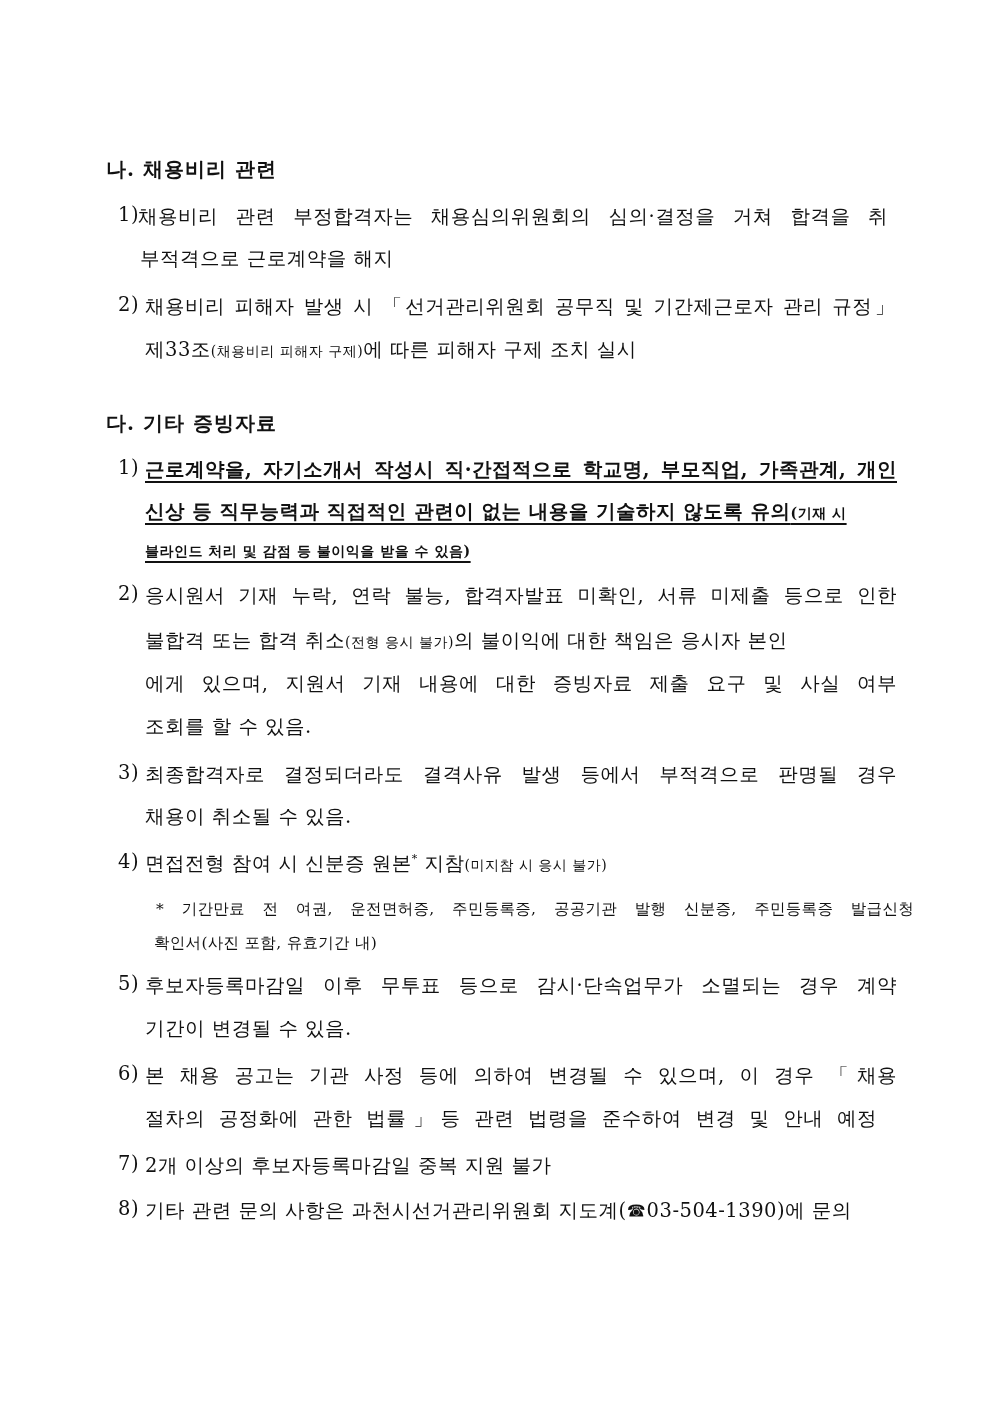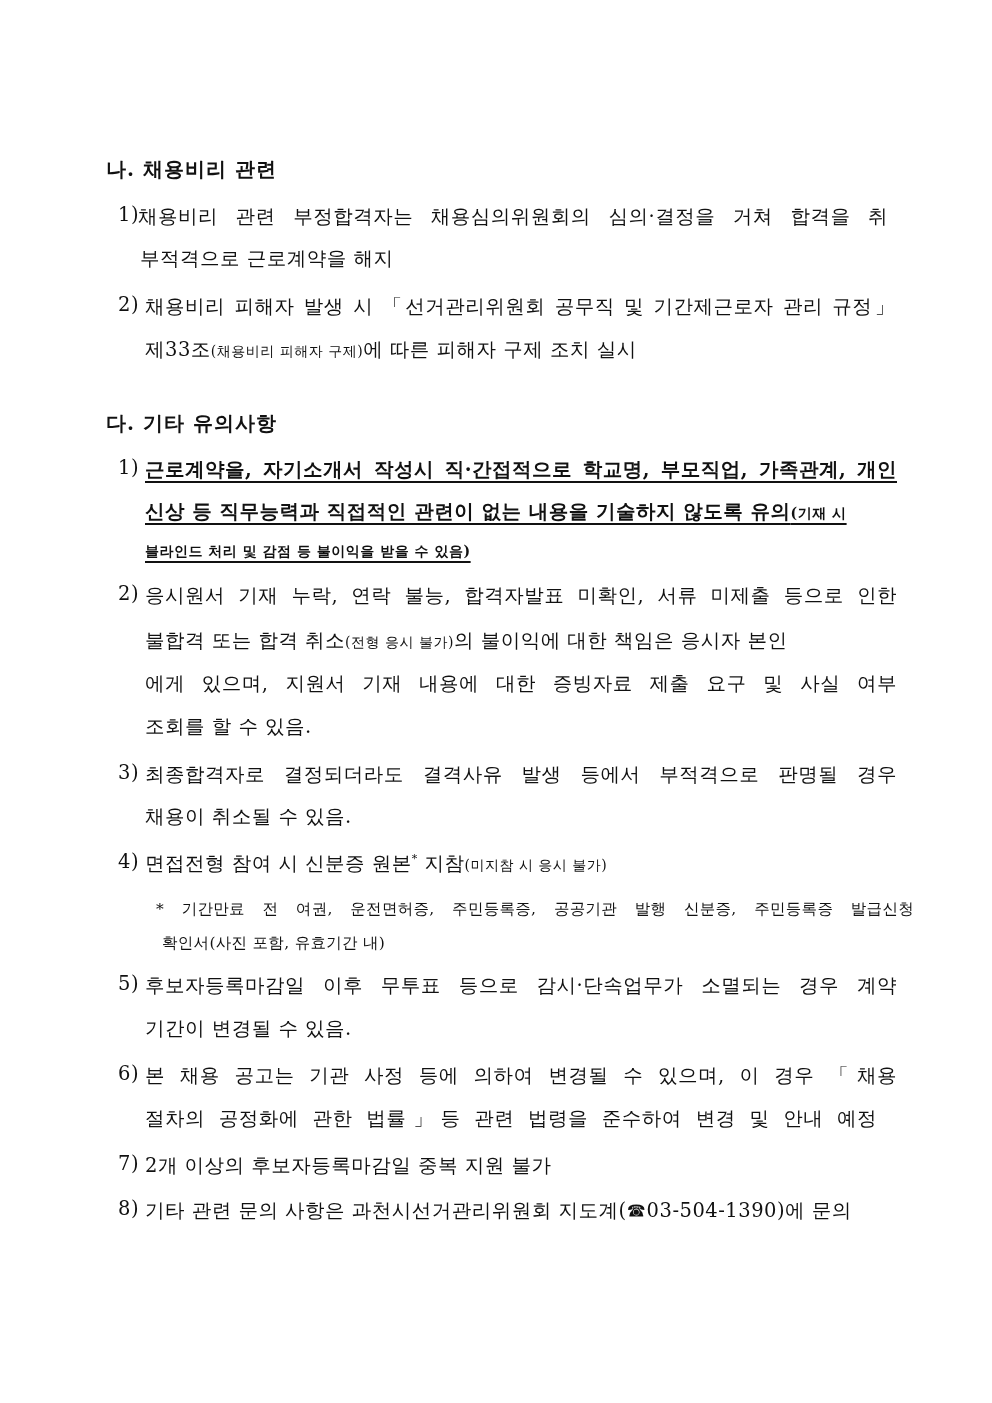--- a/index.html
+++ b/index.html
@@ -39,21 +39,21 @@
   </div>
 
   <div>
     <span class="line num" style="top:293px;">2)</span>
     <span class="line just" style="left:145px; top:293px; width:750px;">채용비리 피해자 발생 시 「선거관리위원회 공무직 및 기간제근로자 관리 규정」</span>
     <span class="line" style="left:145px; top:336px;">
       <span>제33조</span><span class="small">(채용비리 피해자 구제)</span><span>에 따른 피해자 구제 조치 실시</span>
     </span>
   </div>
 
-  <div class="heading" style="top:410px;">다. 기타 유의사항</div>
+  <div class="heading" style="top:410px;">다. 기타 증빙자료</div>
 
   <div>
     <span class="line num" style="top:456px;">1)</span>
     <span class="line bold-ul just" style="left:145px; top:456px; width:752px;">근로계약을, 자기소개서 작성시 직·간접적으로 학교명, 부모직업, 가족관계, 개인</span>
     <span class="line bold-ul" style="left:145px; top:498px;">
       <span>신상 등 직무능력과 직접적인 관련이 없는 내용을 기술하지 않도록 유의</span><span class="small">(기재 시</span>
     </span>
     <span class="line bold-ul small" style="left:145px; top:543px;">블라인드 처리 및 감점 등 불이익을 받을 수 있음)</span>
   </div>
 
@@ -72,21 +72,21 @@
     <span class="line just" style="left:145px; top:761px; width:752px;">최종합격자로 결정되더라도 결격사유 발생 등에서 부적격으로 판명될 경우</span>
     <span class="line" style="left:145px; top:803px;">채용이 취소될 수 있음.</span>
   </div>
 
   <div>
     <span class="line num" style="top:850px;">4)</span>
     <span class="line" style="left:145px; top:850px;">
       <span>면접전형 참여 시 신분증 원본</span><span class="sup">*</span><span> 지참</span><span class="small">(미지참 시 응시 불가)</span>
     </span>
     <span class="note just" style="left:140px; top:899px; width:758px;margin-left:16px;">* 기간만료 전 여권, 운전면허증, 주민등록증, 공공기관 발행 신분증, 주민등록증 발급신청</span>
-    <span class="note" style="left:162px; top:933px;">확인서(사진 포함, 유효기간 내)</span>
+    <span class="note" style="left:154px; top:933px;">확인서(사진 포함, 유효기간 내)</span>
   </div>
 
   <div>
     <span class="line num" style="top:972px;">5)</span>
     <span class="line just" style="left:145px; top:972px; width:752px;">후보자등록마감일 이후 무투표 등으로 감시·단속업무가 소멸되는 경우 계약</span>
     <span class="line" style="left:145px; top:1015px;">기간이 변경될 수 있음.</span>
   </div>
 
   <div>
     <span class="line num" style="top:1062px;">6)</span>

